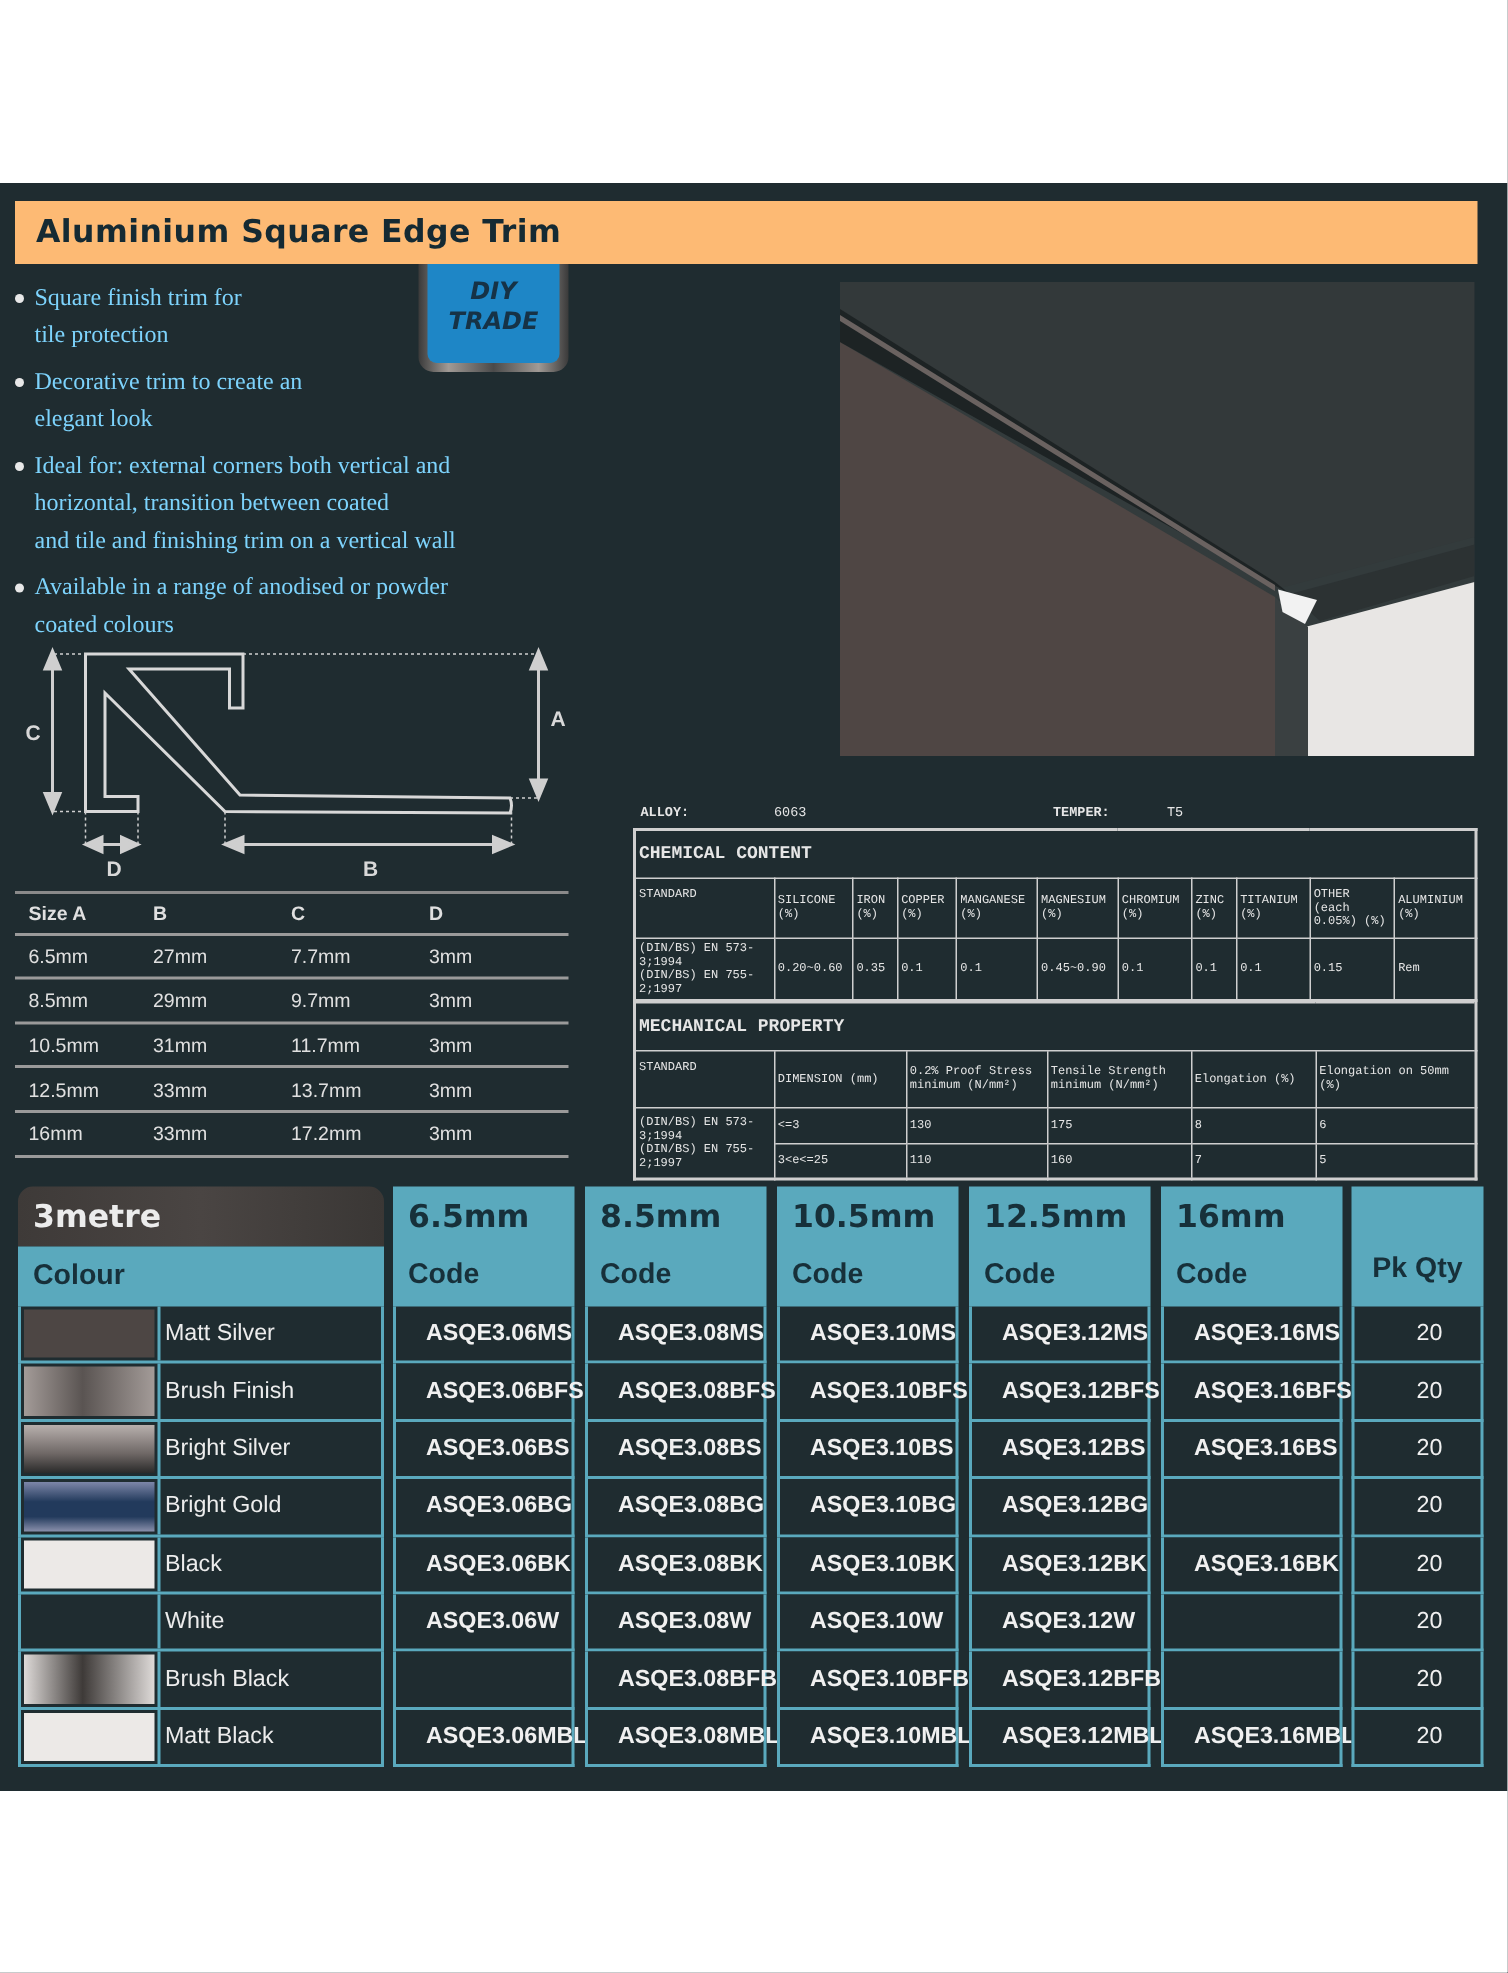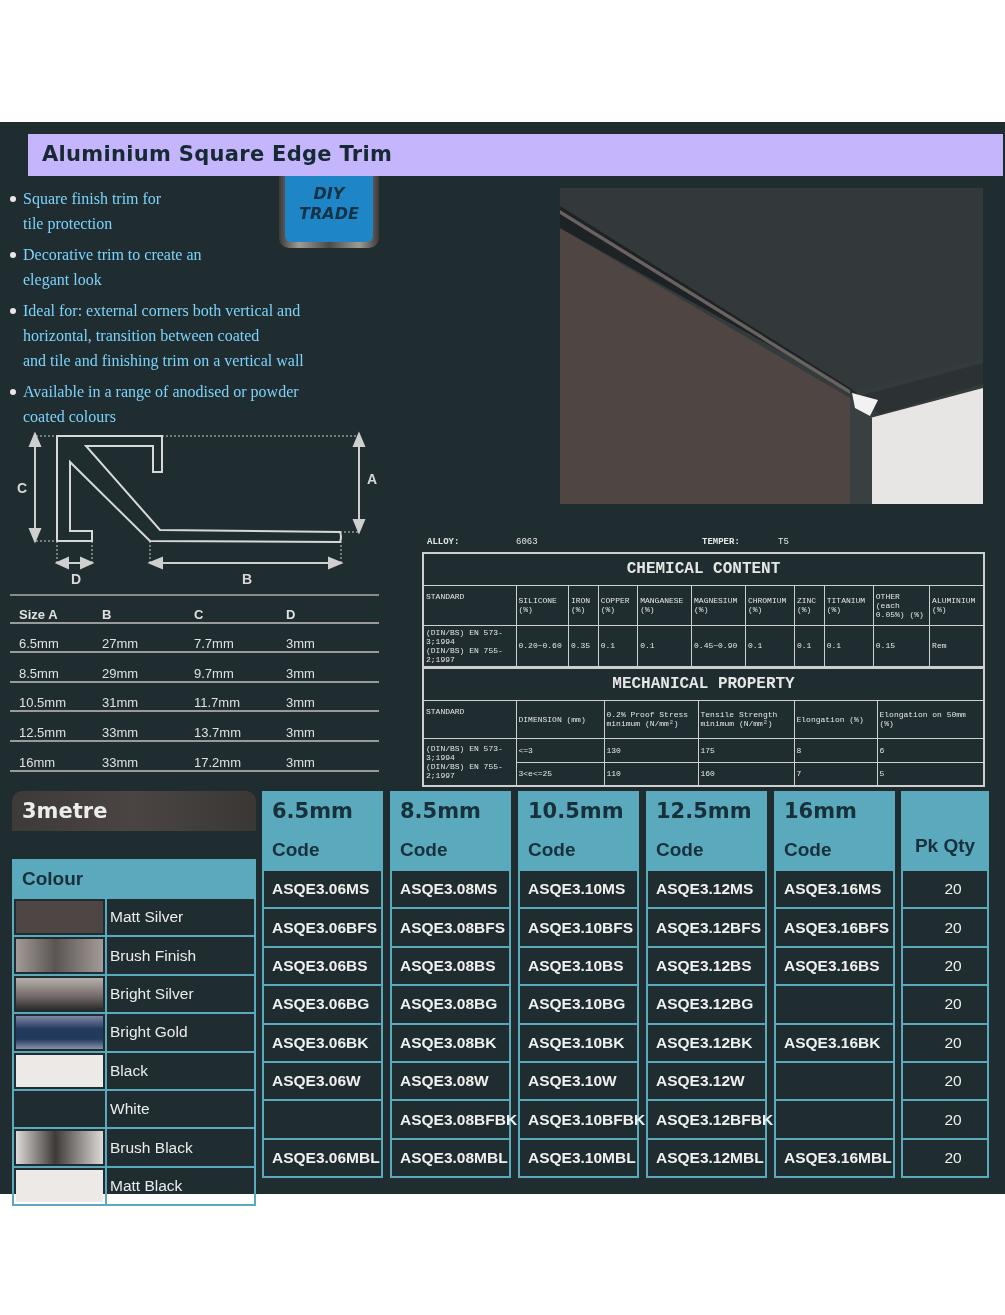--- a/index.html
+++ b/index.html
@@ -1,59 +1,59 @@
 <!DOCTYPE html>
 <html><head>
 <meta charset="utf-8">
 <style>
   * { box-sizing: border-box; margin: 0; padding: 0; }
   html, body { width: 1005px; height: 1315px; background: #ffffff; overflow: hidden; }
   body { font-family: "Liberation Sans", sans-serif; position: relative; }
   .sheet { position: absolute; left: 0; top: 122px; width: 1005px; height: 1072px; background: #1f2c30; }
 
-  .title-bar { position: absolute; left: 28px; top: 12px; width: 975px; height: 42px; background: #c4b5fd; }
+  .title-bar { position: absolute; left: 10px; top: 12px; width: 975px; height: 42px; background: #fdba74; }
   .title-bar h1 { position: absolute; left: 14px; top: 8px; font-size: 21px; font-weight: bold; color: #152a33; letter-spacing: 0.3px; font-family: "DejaVu Sans", sans-serif; }
 
   .badge { position: absolute; left: 279px; top: 54px; width: 100px; height: 72px; border-radius: 0 0 10px 10px; background: linear-gradient(90deg,#3a3a3a,#a09a95 20%,#4a4a4a 50%,#a09a95 80%,#3a3a3a); padding: 0 6px 6px 6px; }
   .badge-inner { width: 100%; height: 100%; background: #1e86c6; border-radius: 0 0 6px 6px; text-align: center; padding-top: 8px; }
   .badge-inner span { display: block; font-style: italic; font-weight: bold; color: #163246; font-size: 16px; line-height: 20px; font-family: "DejaVu Sans", sans-serif; }
 
   .bullets { position: absolute; left: 8px; top: 64px; width: 330px; color: #7dd3fc; font-size: 16px; line-height: 25px; font-family: Liberation Serif, serif; }
   .bullets li { list-style: none; position: relative; padding-left: 15px; margin-bottom: 6px; }
   .bullets li::before { content: ""; position: absolute; left: 2px; top: 10px; width: 6px; height: 6px; border-radius: 50%; background: #e8e8e8; }
 
   .photo { position: absolute; left: 560px; top: 66px; width: 423px; height: 316px; background: #2f3738; overflow: hidden; }
 
   .diagram { position: absolute; left: 0; top: 300px; }
 
   .dim-table { position: absolute; left: 10px; top: 472px; width: 369px; color: #e0e0e0; font-size: 13px; }
-  .dim-row { display: flex; height: 29.6px; align-items: flex-end; border-bottom: 2px solid #9a9a9a; }
+  .dim-row { display: flex; height: 29.6px; align-items: center; border-bottom: 2px solid #9a9a9a; }
   .dim-row.head { border-top: 2px solid #8a8a8a; font-weight: bold; }
   .dim-row .c1 { width: 92px; padding-left: 9px; }
   .dim-row .c2 { width: 92px; }
   .dim-row .c3 { width: 92px; }
   .dim-row .c4 { width: 80px; }
 
   .spec { position: absolute; left: 422px; top: 410px; width: 565px; color: #e6e6e6; font-family: Liberation Mono, monospace; }
   .spec-meta { display: flex; font-size: 9px; height: 20px; align-items: center; }
   .spec-meta b { font-weight: bold; }
   .spec-table { border: 2px solid #cfcfcf; width: 563px; border-collapse: collapse; font-size: 8px; }
   .spec-table td { border: 1px solid #cfcfcf; vertical-align: middle; padding: 2px; }
   .spec-table td.left { text-align: left; }
-  .spec-table .section { font-size: 16px; font-weight: bold; height: 32px; text-align: center; }
+  .spec-table .section { font-size: 12px; font-weight: bold; height: 32px; }
 
   .products { position: absolute; left: 10px; top: 669px; width: 980px; height: 390px; }
   .col { position: absolute; top: 0; }
   .col-head { background: #5aa9bd; height: 80px; position: relative; }
   .col-head .size { position: absolute; left: 10px; top: 8px; font-size: 21px; font-weight: bold; color: #17303a; font-family: "DejaVu Sans", sans-serif; }
   .col-head .code { position: absolute; left: 10px; top: 48px; font-size: 19px; font-weight: bold; color: #17303a; }
-  .cell { height: 38.4px; border: 2px solid #5aa9bd; border-top: none; background: #1f2c30; display: flex; align-items: center; color: #f0f0f0; font-weight: bold; font-size: 15.5px; padding-left: 8px; }
+  .cell { height: 38.4px; border: 2px solid #5aa9bd; border-top: none; background: #1f2c30; display: flex; align-items: center; color: #f0f0f0; font-weight: bold; font-size: 15.5px; padding-left: 20px; }
   .colour-col .head-top { height: 40px; background: linear-gradient(90deg,#3e3a38,#4a4543 50%,#3a3735); border-radius: 10px 10px 0 0; position: relative; }
   .colour-col .head-top span { position: absolute; left: 10px; top: 8px; font-size: 21px; font-weight: bold; color: #ececec; font-family: "DejaVu Sans", sans-serif; }
-  .colour-col .head-bot { height: 40px; background: #5aa9bd; position: relative; margin-top: 28px; }
+  .colour-col .head-bot { height: 40px; background: #5aa9bd; position: relative; }
   .colour-col .head-bot span { position: absolute; left: 10px; top: 9px; font-size: 19px; font-weight: bold; color: #17303a; }
   .crow { height: 38.4px; display: flex; border: 2px solid #5aa9bd; border-top: none; }
   .swatch { width: 93px; border-right: 2px solid #5aa9bd; }
   .swatch-inner { margin: 2px; height: calc(100% - 4px); }
   .cname { flex: 1; display: flex; align-items: center; padding-left: 3px; color: #ececec; font-size: 15.5px; }
   .pk .cell { justify-content: center; padding-left: 16px; font-weight: normal; }
   .pk .col-head .pklabel { position: absolute; left: 0; right: 0; top: 44px; text-align: center; font-size: 19px; font-weight: bold; color: #17303a; }
 </style>
 </head>
 <body>

